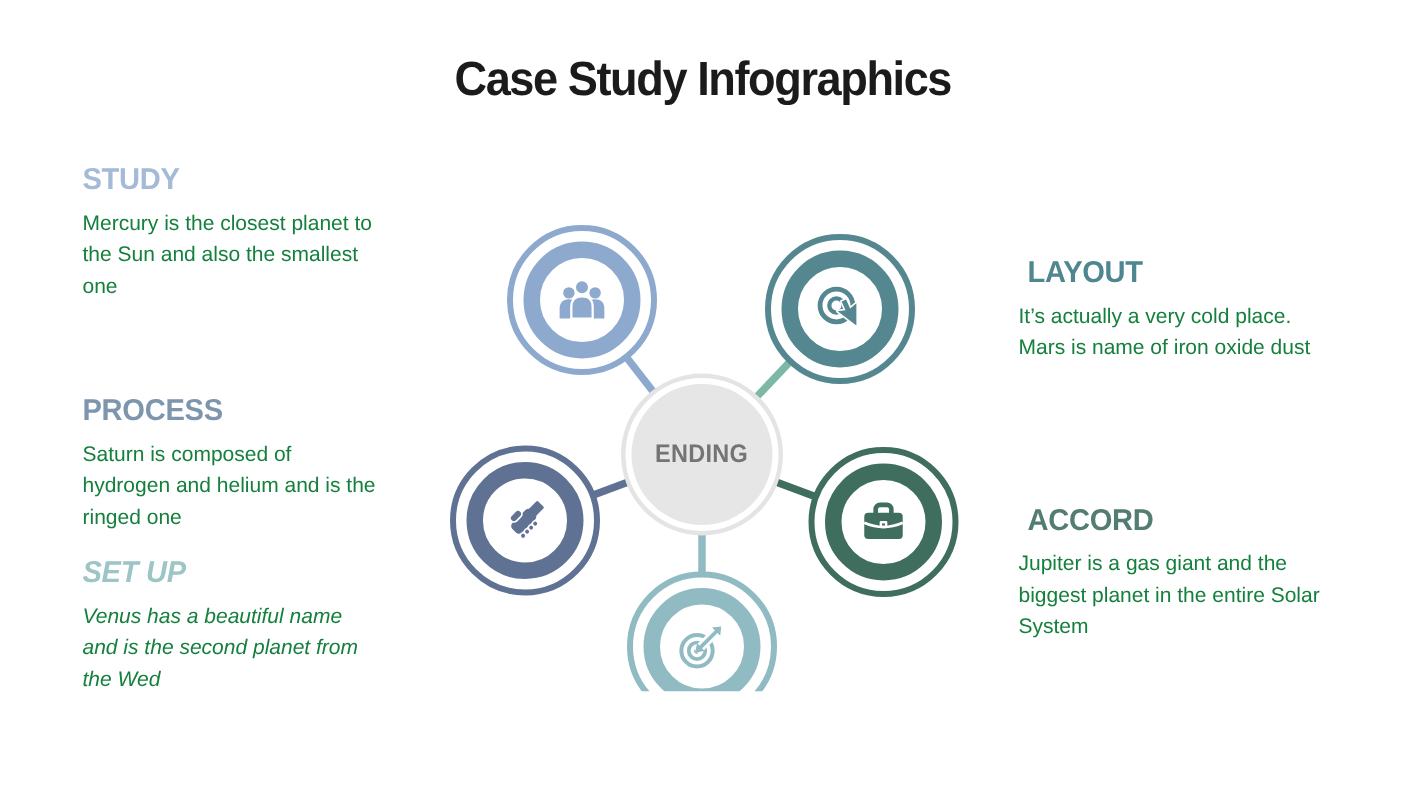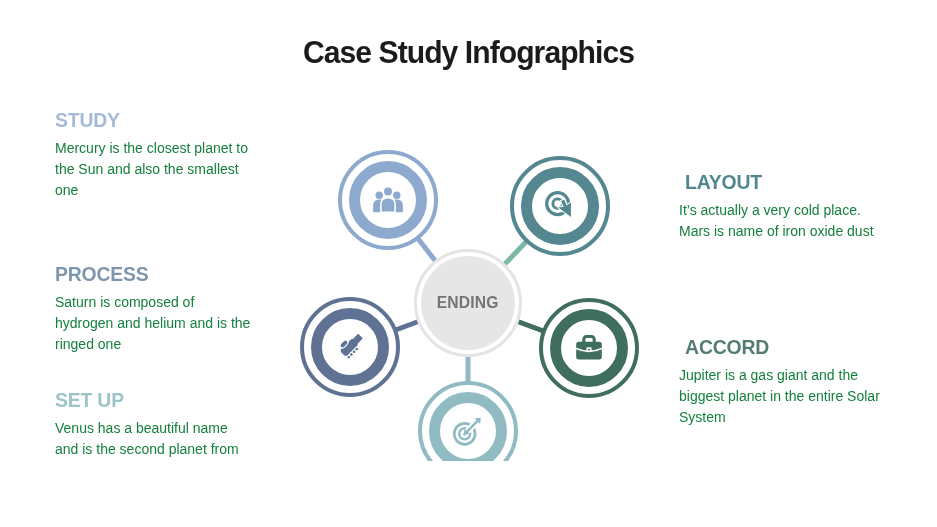--- a/index.html
+++ b/index.html
@@ -19,21 +19,21 @@
     margin:0 0 7px 0;font-size:20px;font-weight:700;letter-spacing:-.2px;
     transform:scaleX(.97);line-height:21px;
   }
   .section p{margin:0;font-size:14px;line-height:21px;color:#15803d;}
   .sec-left{left:55px;width:196px;text-align:left;}
   .sec-left h2{transform-origin:0 50%;}
   .sec-right{left:679px;width:202px;text-align:left;}
   .sec-right h2{transform-origin:100% 50%;}
   .sec-study{top:110px;}
   .sec-process{top:264px;}
-  .sec-setup{top:390px;}
+  .sec-setup{top:372px;font-style:italic;}
   .sec-layout{top:172px;}
   .sec-accord{top:337px;}
   
   .spokes{position:absolute;left:0;top:0;z-index:1;}
   .spoke{stroke:var(--c);stroke-width:5;}
   .node{
     position:absolute;z-index:2;border-radius:50%;box-sizing:border-box;
     background:#fff;display:flex;align-items:center;justify-content:center;
     color:var(--c);
   }

